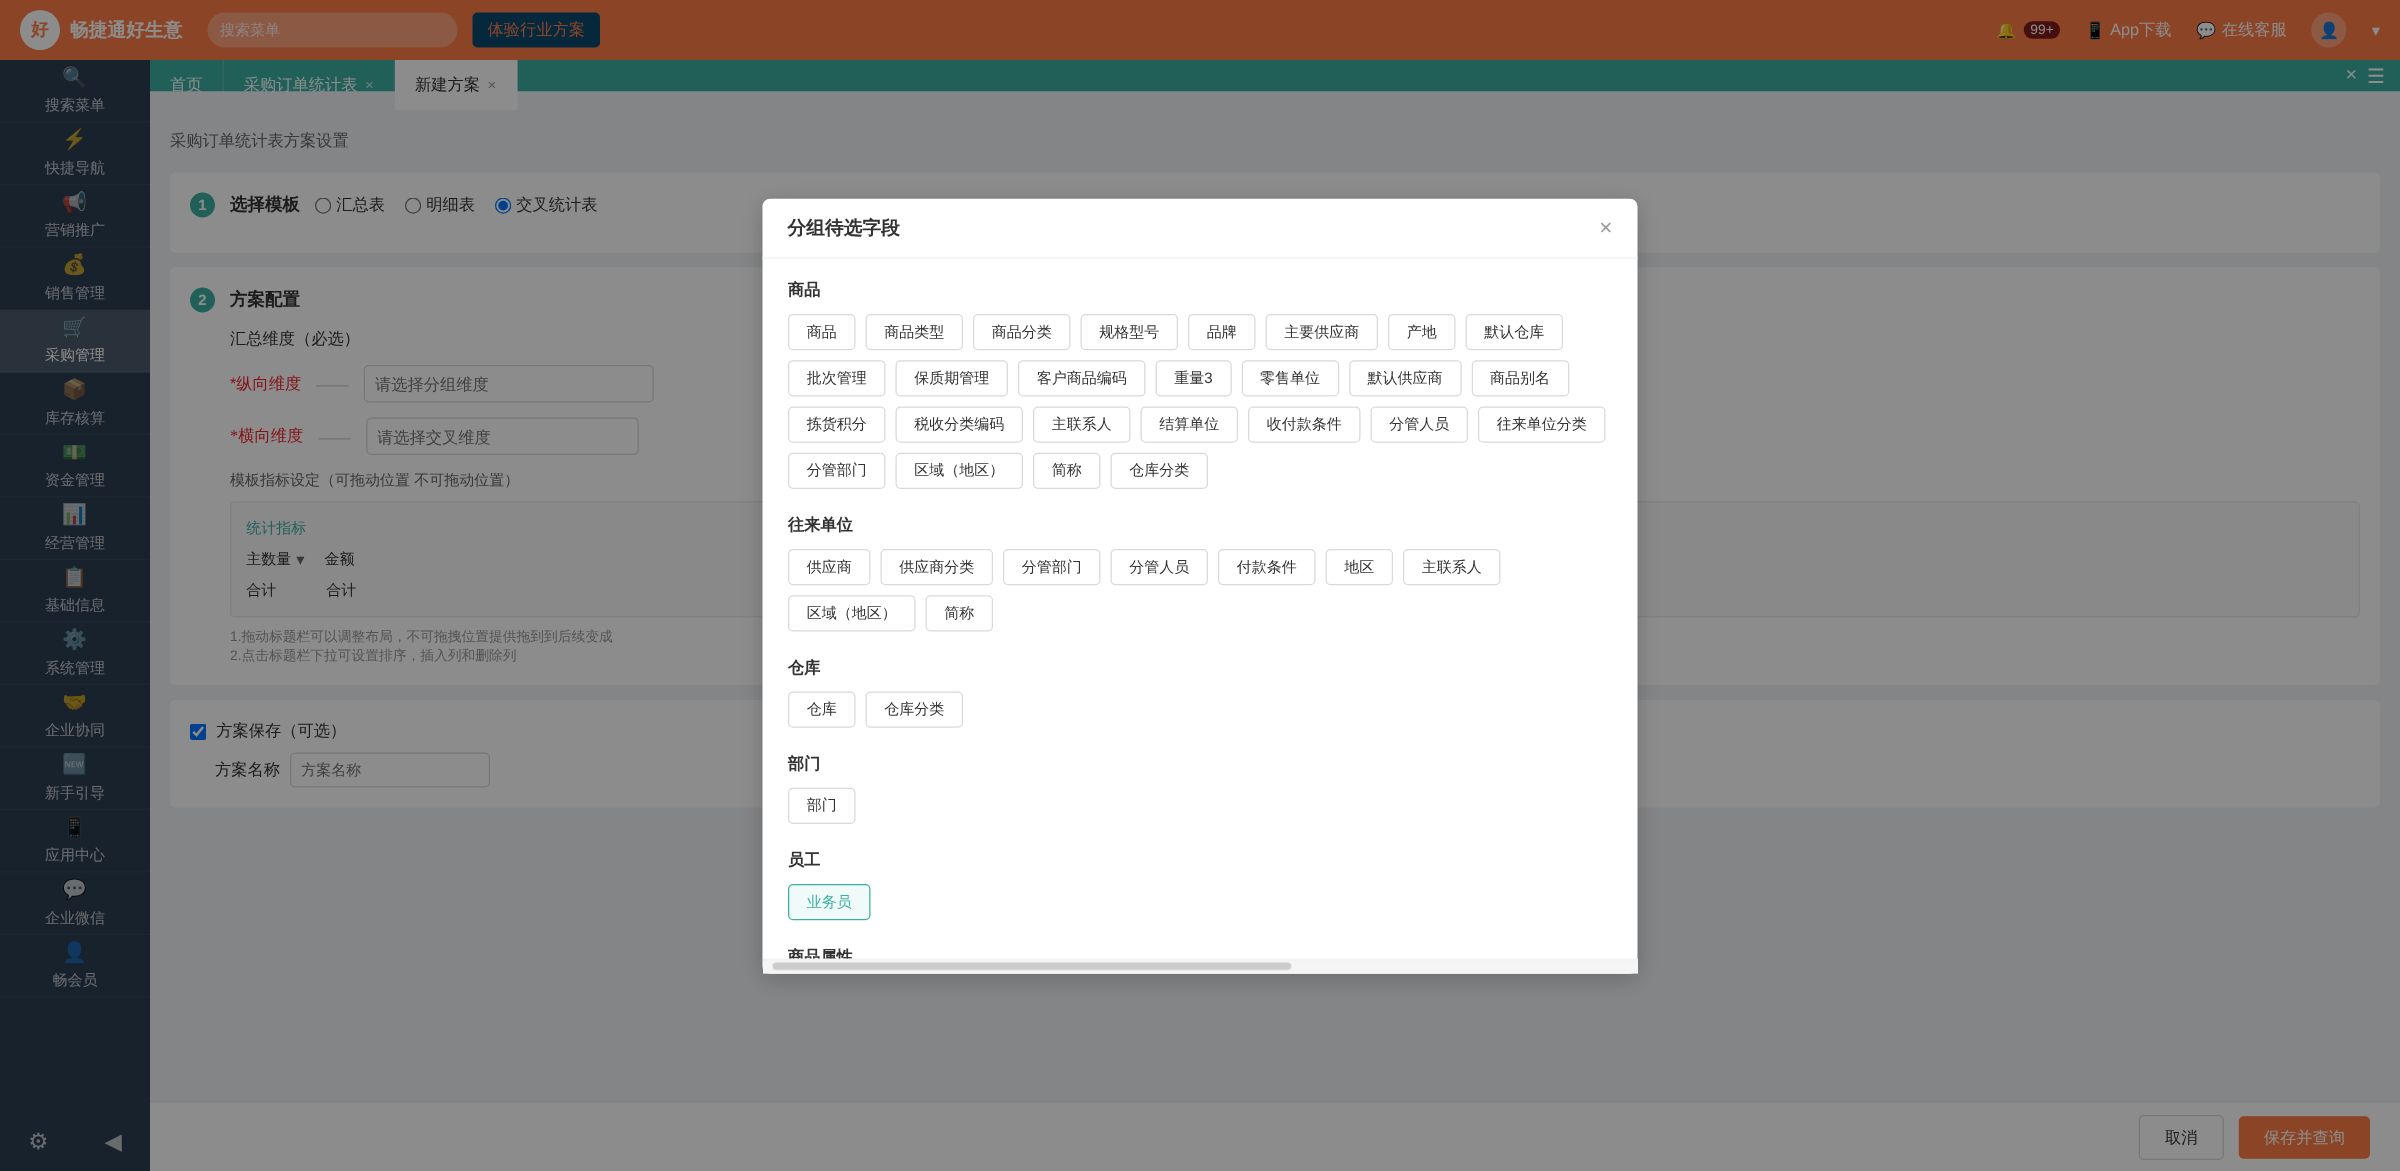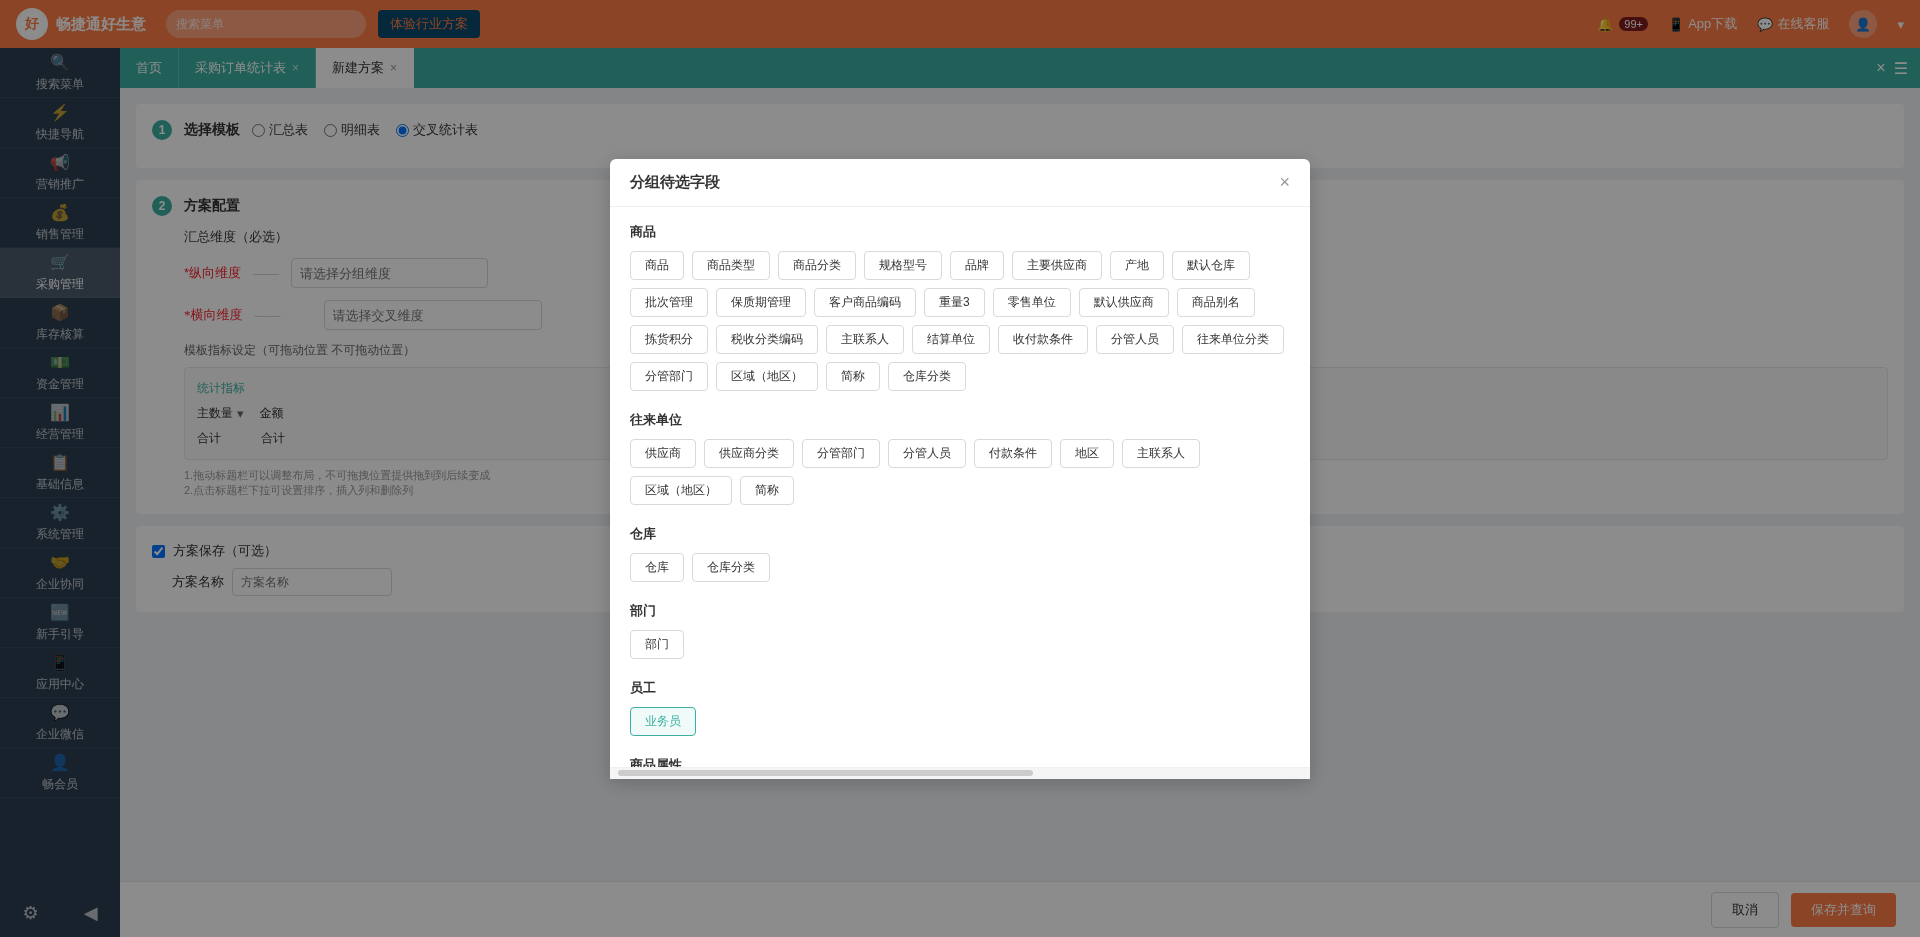--- a/index.html
+++ b/index.html
@@ -86,21 +86,21 @@
     .avatar-circle {
       width: 28px; height: 28px;
       background: rgba(255,255,255,0.3);
       border-radius: 50%;
       display: flex; align-items: center; justify-content: center;
       color: white;
     }
 
     
     .nav-tabs {
-      height: 40px;
+      height: 25px;
       background: #3bb0a0;
       display: flex;
       padding: 0 0 0 0;
       position: fixed;
       top: 48px; left: 120px; right: 0;
       z-index: 99;
     }
     .nav-tab {
       height: 40px;
       padding: 0 16px;
@@ -435,20 +435,21 @@
     <span>畅会员</span>
   </div>
 </div>
 
 <div class="sidebar-bottom">
   <span class="sidebar-bottom-btn">⚙</span>
   <span class="sidebar-bottom-btn">◀</span>
 </div>
 
 <div class="main-content">
+  <div class="breadcrumb">采购订单统计表方案设置</div>
 
   <div class="form-section">
     <div class="form-step">
       <div class="step-number">1</div>
       <span class="step-label">选择模板</span>
       <div class="radio-group">
         <label>
             <input type="radio" name="template" style=""> 
             <span>汇总表</span>
           </label>
@@ -467,27 +468,27 @@
   <div class="form-section">
     <div class="form-step">
       <div class="step-number">2</div>
       <span class="step-label">方案配置</span>
     </div>
     <div style="margin-left:32px; font-size:13px; color:#333; margin-bottom:12px;">汇总维度（必选）</div>
 
     <div style="margin-left:32px; margin-bottom:12px; display:flex; align-items:center; gap:12px;">
       <span style="color:#f5222d;">*纵向维度</span>
       <span style="color:#ccc;">——</span>
-      <input type="text" style="width: 197px; height: 30px; border: 1px solid rgb(217, 217, 217); border-radius: 4px; padding: 0px 8px; font-size: 13px;" placeholder="请选择分组维度">
+      <input type="text" style="width: 232px; height: 30px; border: 1px solid rgb(217, 217, 217); border-radius: 4px; padding: 0px 8px; font-size: 13px;" placeholder="请选择分组维度">
     </div>
 
     <div style="margin-left:32px; margin-bottom:12px; display:flex; align-items:center; gap:12px;">
       <span style="color:#f5222d;font-family:Liberation Serif, serif;">*横向维度</span>
       <span style="color:#ccc;">——</span>
-      <input type="text" style="width: 218px; height: 30px; border: 1px solid rgb(217, 217, 217); border-radius: 4px; padding: 0px 8px; font-size: 13px; margin-left: 31px;" placeholder="请选择交叉维度">
+      <input type="text" style="width: 218px; height: 30px; border: 1px solid rgb(217, 217, 217); border-radius: 4px; padding: 0px 8px; font-size: 13px;" placeholder="请选择交叉维度">
     </div>
 
     <div style="margin-left:32px; font-size:12px; color:#666; margin-bottom:8px;">模板指标设定（可拖动位置 不可拖动位置）</div>
 
     <div style="margin-left:32px; background:#fafafa; border:1px solid #e8e8e8; border-radius:4px; padding:12px;">
       <div style="font-size:12px; color:#3bb0a0; margin-bottom:8px;">统计指标</div>
       <div style="display:flex; gap:16px; align-items:center;">
         <div style="display:flex; align-items:center; gap:4px;">
           <span style="font-size:12px;">主数量</span>
           <span style="cursor:pointer; color:#666;">▾</span>

